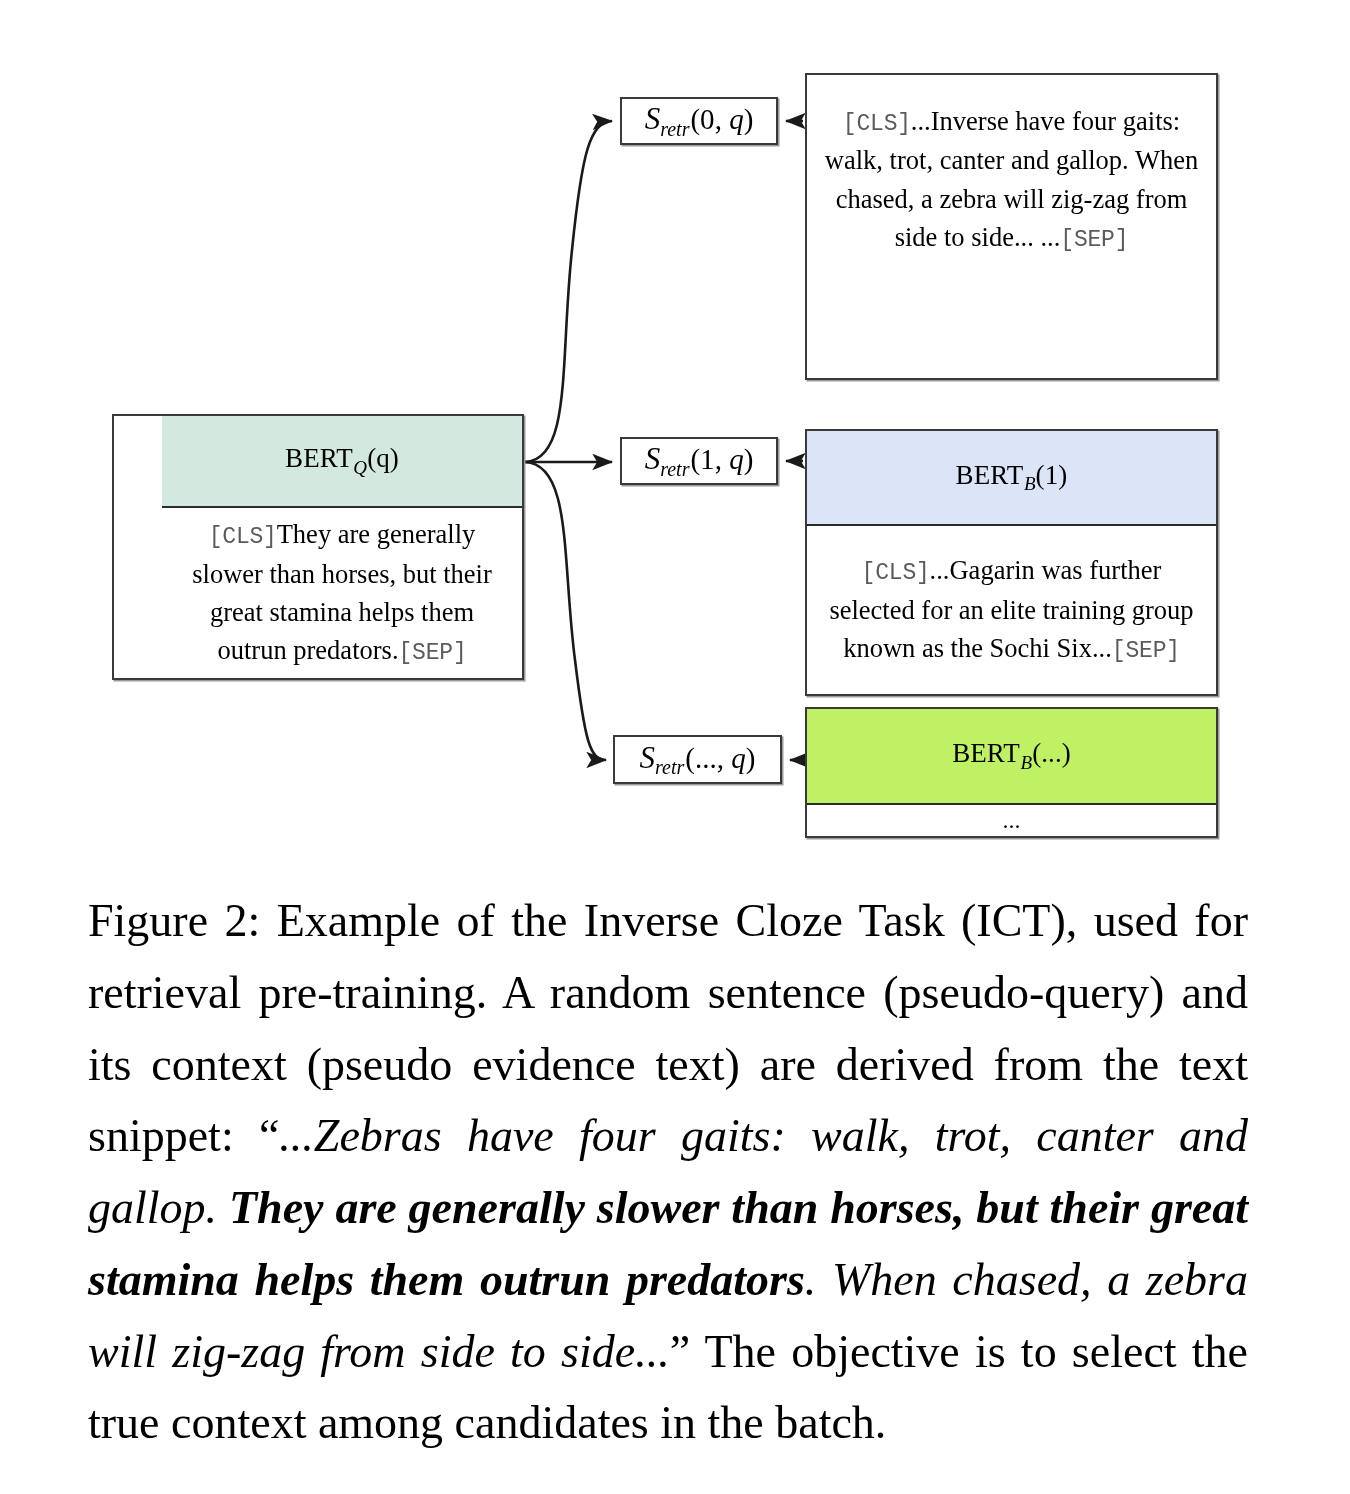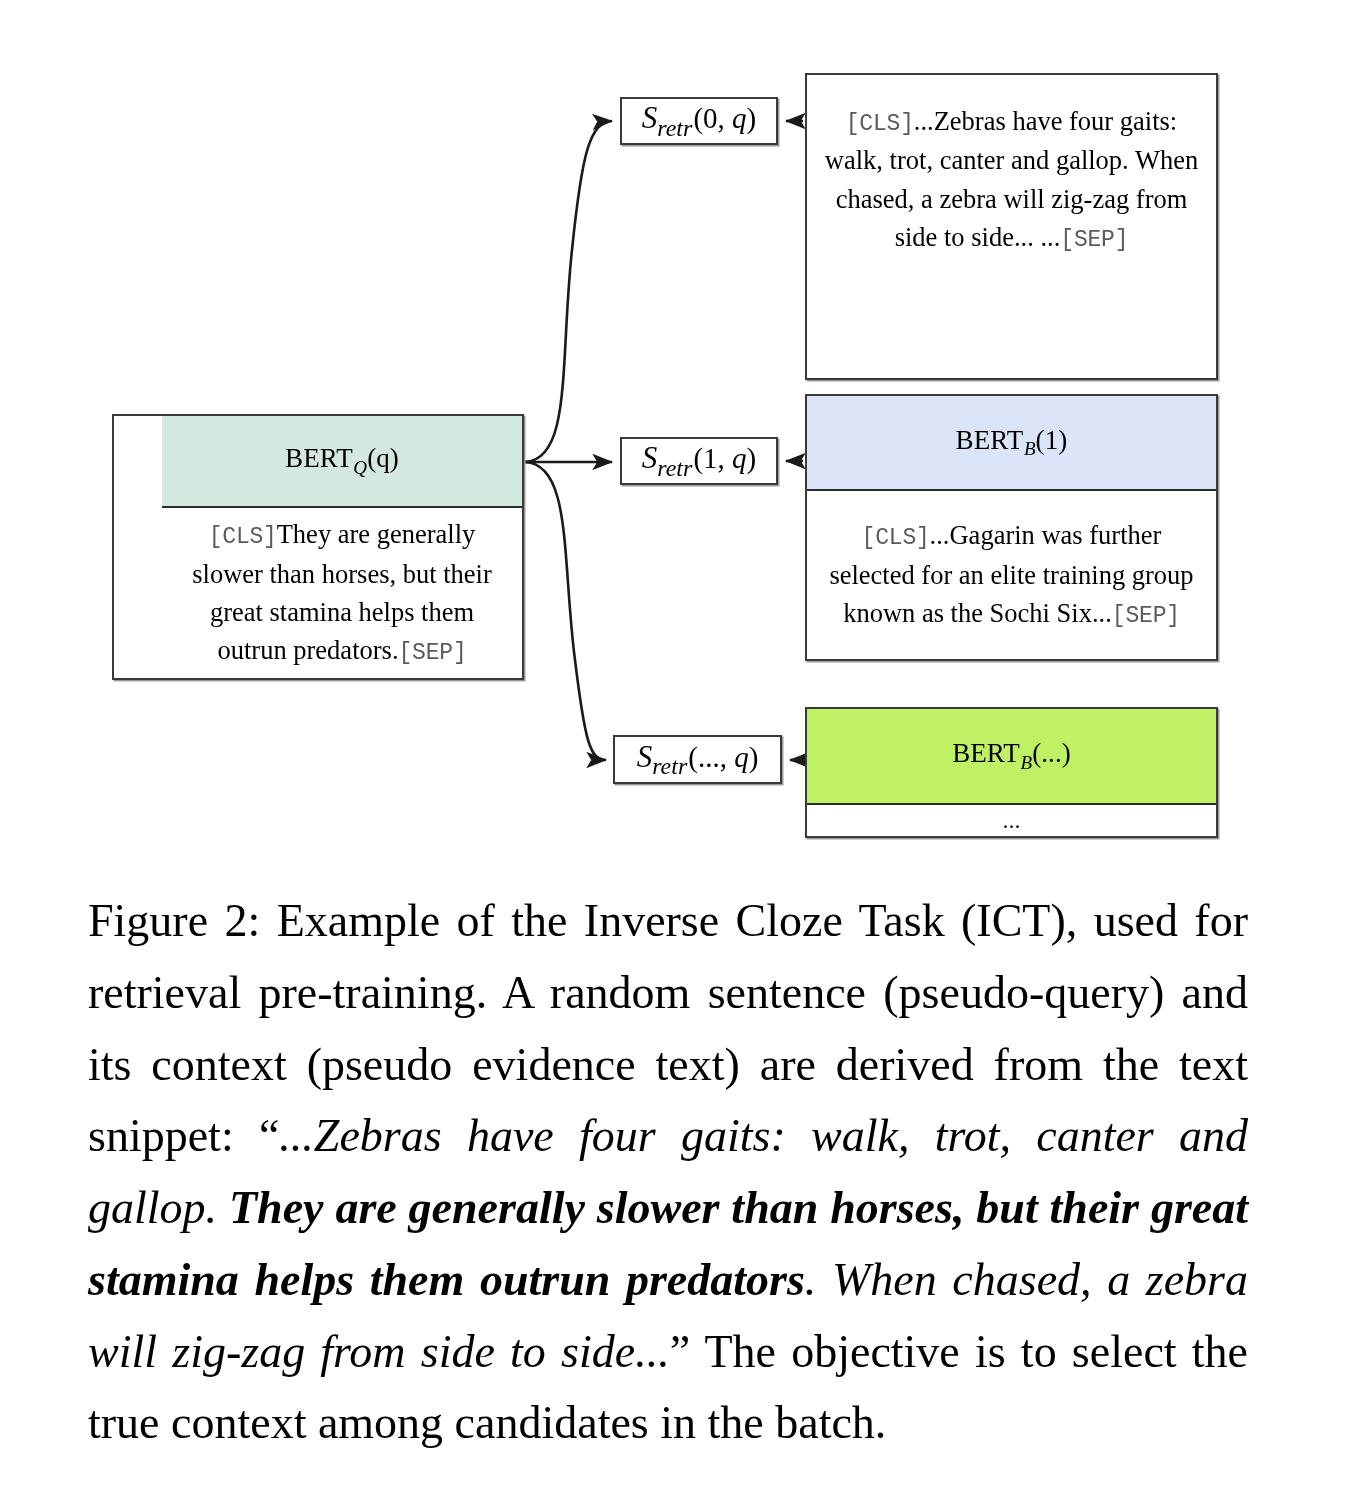--- a/index.html
+++ b/index.html
@@ -77,21 +77,21 @@
     justify-content: center;
   }
   .score-label {
     white-space: nowrap;
     font-style: italic;
     font-size: 30px;
     font-family: "Liberation Serif", "DejaVu Serif", serif;
   }
   .score-label .sfn { font-style: italic; font-size: 31px; }
   .score-label .sretr {
-    font-size: 24px;
+    font-size: 20px;
     font-style: italic;
     vertical-align: -0.32em;
     padding-right: 1px;
   }
   .score-label .sargs { font-style: normal; font-size: 29px; }
   .score-label .sq { font-style: italic; font-size: 29px; }
 
   
 
   
@@ -158,25 +158,25 @@
 <div class="score-box" style="left:620px; top:437px; width:158px; height:48px;">
   <span class="score-label"><span class="sfn">S</span><span class="sretr">retr</span><span class="sargs">(1</span><span class="sargs">, </span><span class="sq">q</span><span class="sargs">)</span></span>
 </div>
 
 <div class="score-box" style="left:613px; top:735px; width:169px; height:49px;text-align:right;">
   <span class="score-label"><span class="sfn">S</span><span class="sretr">retr</span><span class="sargs">(...</span><span class="sargs">, </span><span class="sq">q</span><span class="sargs">)</span></span>
 </div>
 
 <div class="node" style="left:805px; top:73px; width:413px; height:307px;">
   <div class="node-body" style="height:209px;">
-    <span class="txt"><span class="tok" style="color: rgb(91, 91, 91);">[CLS]</span><span>...Zebras have four gaits: walk, trot, canter and gallop. When chased, a zebra will zig-zag from side to side... ...</span><span class="tok" style="color: rgb(91, 91, 91);">[SEP]</span></span>
+    <span class="txt"><span class="tok" style="color: rgb(91, 91, 91);">[CLS]</span><span>...Inverse have four gaits: walk, trot, canter and gallop. When chased, a zebra will zig-zag from side to side... ...</span><span class="tok" style="color: rgb(91, 91, 91);">[SEP]</span></span>
   </div>
 </div>
 
-<div class="node" style="left:805px; top:394px; width:413px; height:267px;">
+<div class="node" style="left:805px; top:429px; width:413px; height:267px;">
   <div class="node-header evi-header" style="height: 95px; background: rgb(220, 228, 248);">
     <span class="bertlab">
       <span>BERT</span><span class="sub">B</span><span class="arg">(1)</span>
     </span>
   </div>
   <div class="node-body" style="height:168px;">
     <span class="txt"><span class="tok" style="color: rgb(91, 91, 91);">[CLS]</span><span>...Gagarin was further selected for an elite training group known as the Sochi Six...</span><span class="tok" style="color: rgb(91, 91, 91);">[SEP]</span></span>
   </div>
 </div>
 

